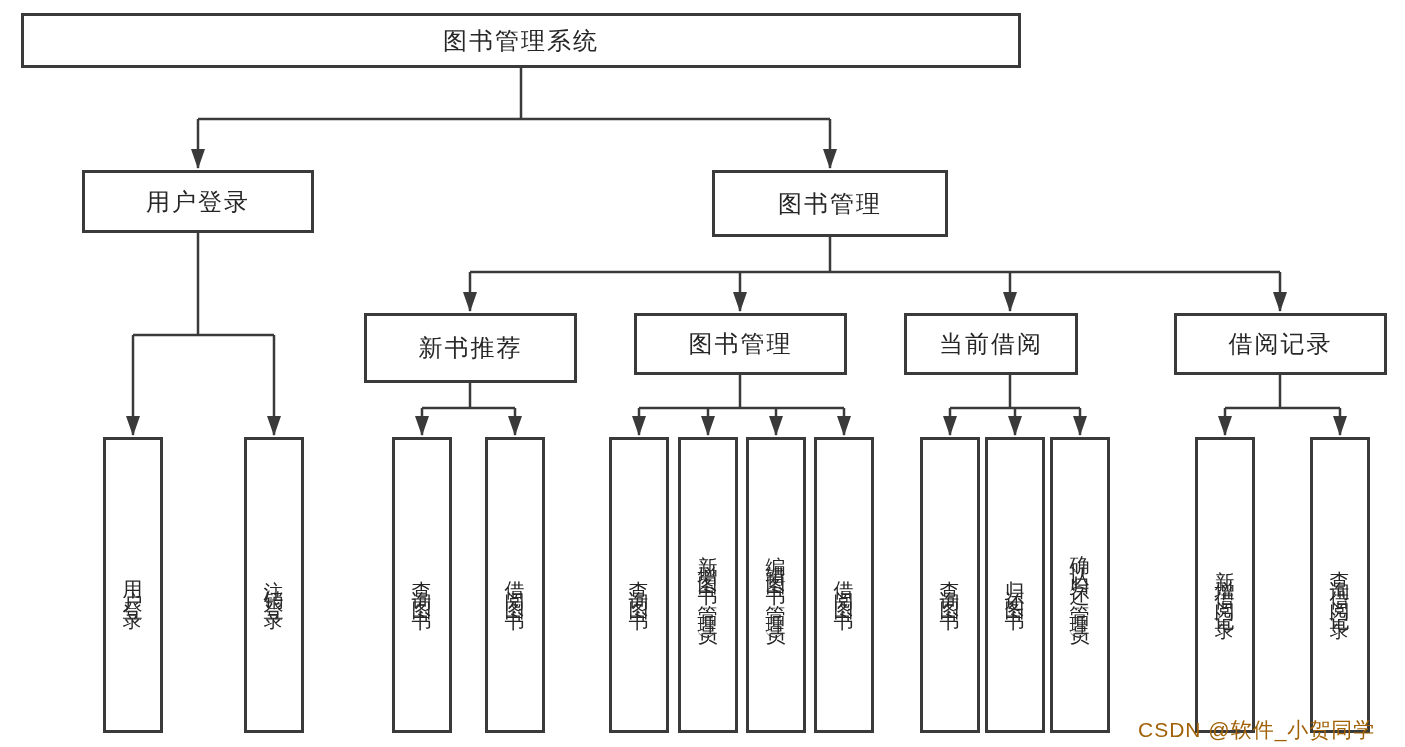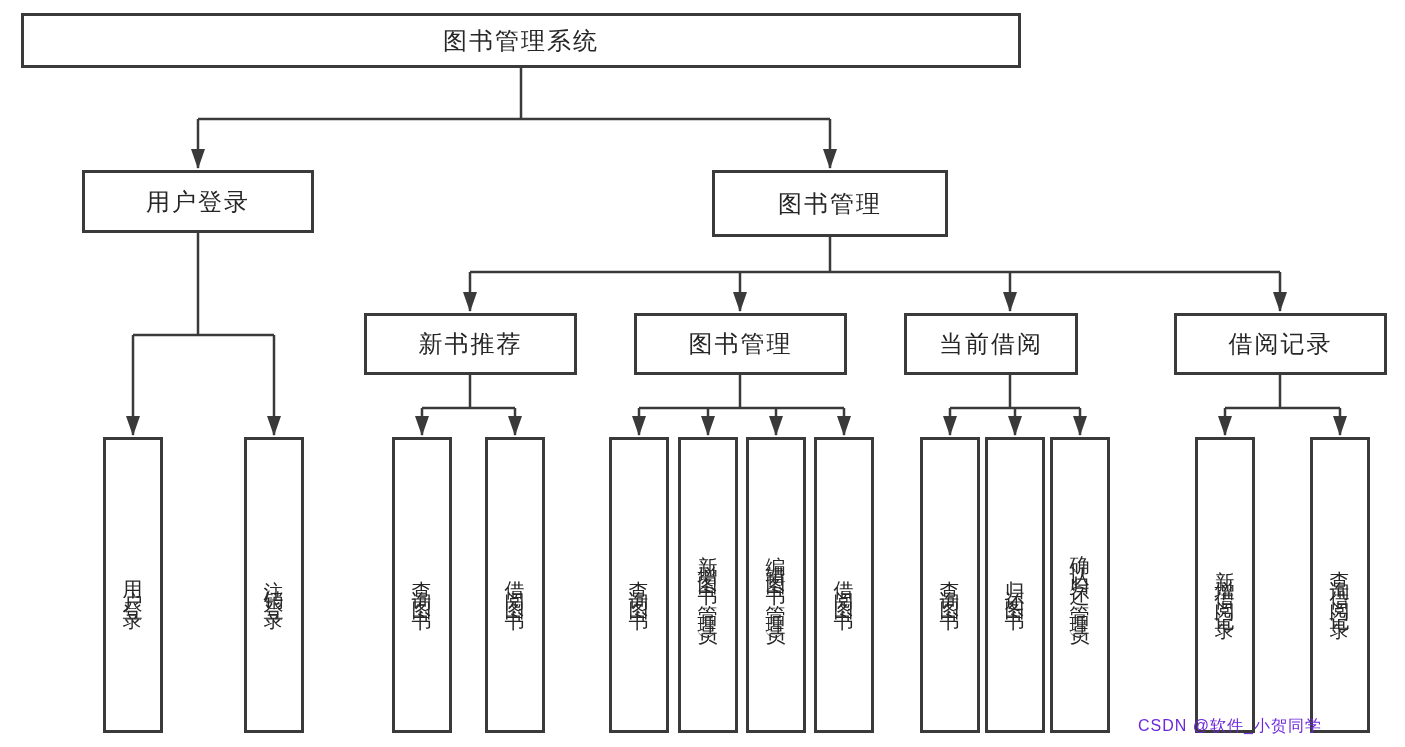--- a/index.html
+++ b/index.html
@@ -45,23 +45,23 @@
     text-orientation: mixed;
     font-size: 20px;
     letter-spacing: 10px;
     line-height: 1;
     color: #262626;
   }
   .watermark {
     position: absolute;
     left: 1138px;
     top: 716px;
-    font-size: 16px;
+    font-size: 21px;
     letter-spacing: 1px;
-    color: #6d28d9;
+    color: #a16207;
     white-space: nowrap;
   }
 </style>
 </head>
 <body>
 
 <div class="stage">
 
   <svg class="wires" width="1405" height="747" viewBox="0 0 1405 747">
     <defs>
@@ -125,21 +125,21 @@
         <line x1="1340" y1="408" x2="1340" y2="435" marker-end="url(#arrow)"></line>
       </g>
     </g>
   </svg>
 
   <div class="node hbox" style="left:21px; top:13px; width:1000px; height:55px;">图书管理系统</div>
 
   <div class="node hbox" style="left:82px; top:170px; width:232px; height:63px;">用户登录</div>
   <div class="node hbox" style="left:712px; top:170px; width:236px; height:67px;">图书管理</div>
 
-  <div class="node hbox" style="left:364px; top:313px; width:213px; height:62px;">新书推荐</div>
+  <div class="node hbox" style="left:364px; top:313px; width:213px; height:70px;">新书推荐</div>
   <div class="node hbox" style="left:634px; top:313px; width:213px; height:62px;">图书管理</div>
   <div class="node hbox" style="left:904px; top:313px; width:174px; height:62px;">当前借阅</div>
   <div class="node hbox" style="left:1174px; top:313px; width:213px; height:62px;">借阅记录</div>
 
   <div class="node leaf" style="left:103px;">
     <span class="vtext">用户登录</span>
   </div>
   <div class="node leaf" style="left:244px;">
     <span class="vtext">注销登录</span>
   </div>

